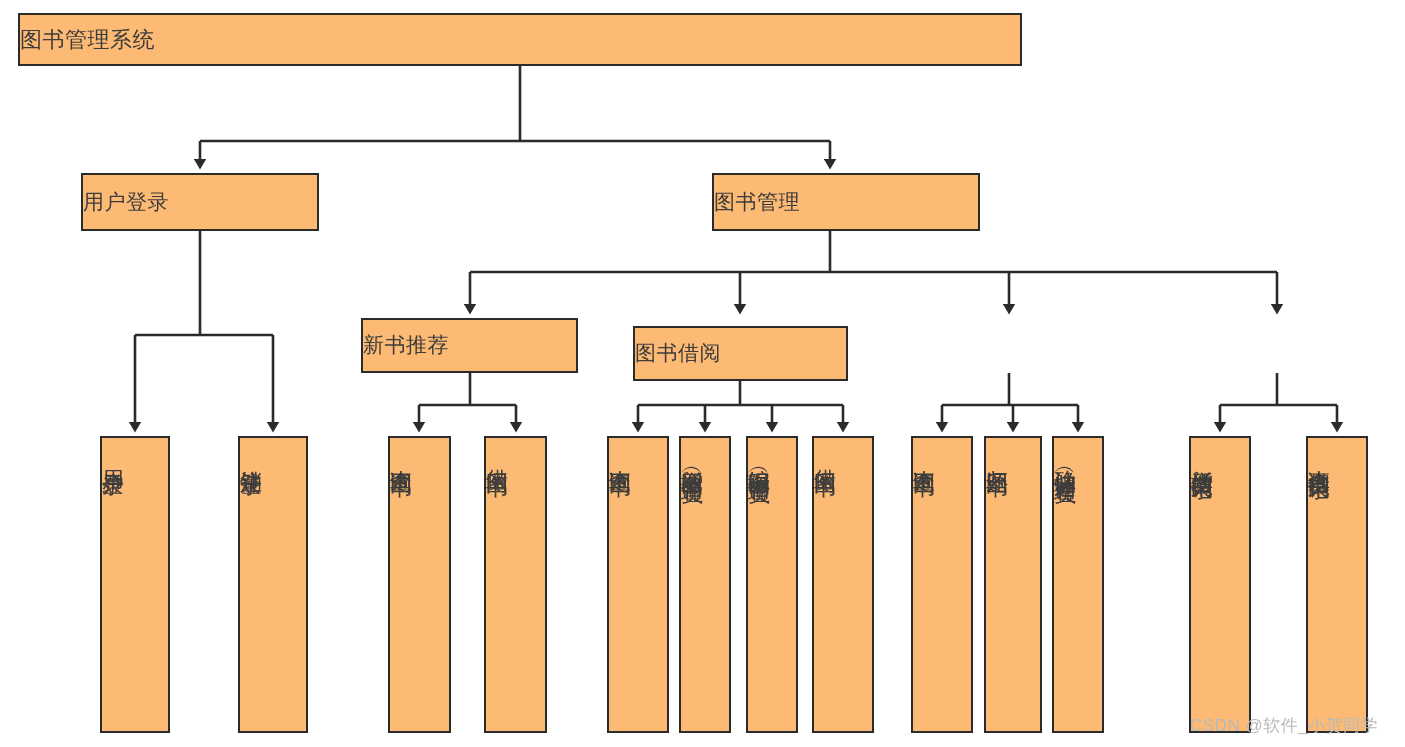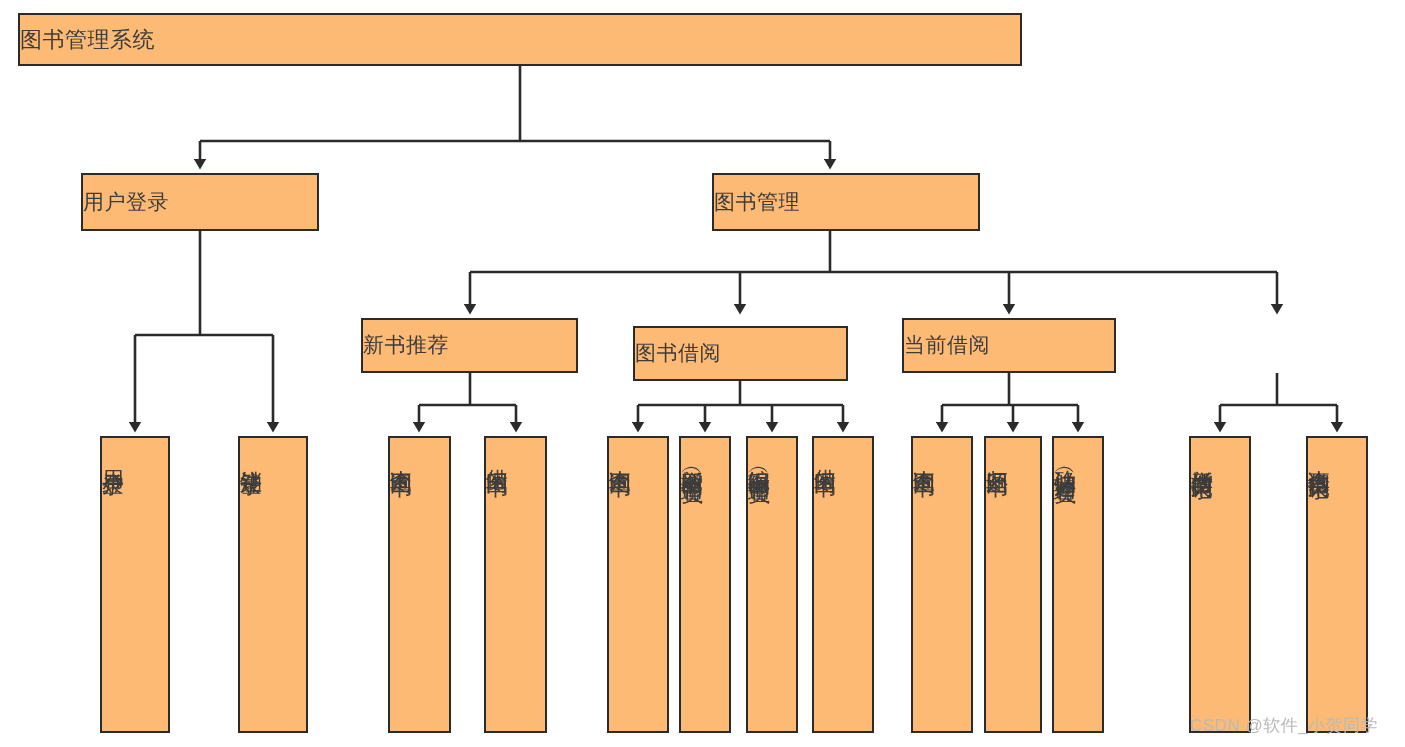--- a/index.html
+++ b/index.html
@@ -132,23 +132,20 @@
   <div class="node horiz" style="left:712px; top:173px; width:268px; height:58px;">
     <span class="lbl">图书管理</span>
   </div>
 
   <div class="node horiz" style="left:361px; top:318px; width:217px; height:55px;">
     <span class="lbl">新书推荐</span>
   </div>
   <div class="node horiz" style="left:633px; top:318px; width:215px; height:55px;margin-top:8px;">
     <span class="lbl">图书借阅</span>
   </div>
-  <div class="node horiz" style="left:902px; top:318px; width:214px; height:55px;">
-    <span class="lbl">当前借阅</span>
-  </div>
 
   <div class="node vert" style="left:100px; top:436px; width:70px; height:297px;">
     <span class="lbl">用户登录</span>
   </div>
   <div class="node vert" style="left:238px; top:436px; width:70px; height:297px;">
     <span class="lbl">注销登录</span>
   </div>
 
   <div class="node vert" style="left:388px; top:436px; width:63px; height:297px;">
     <span class="lbl">查询图书</span>

